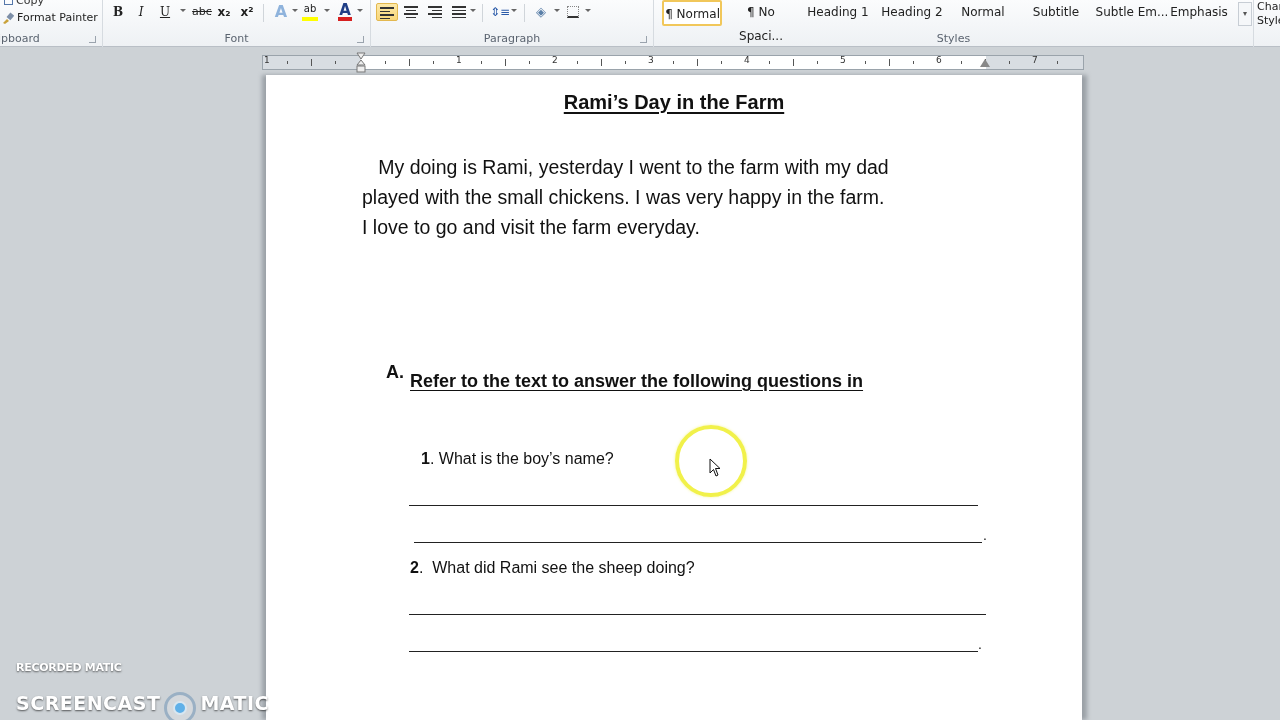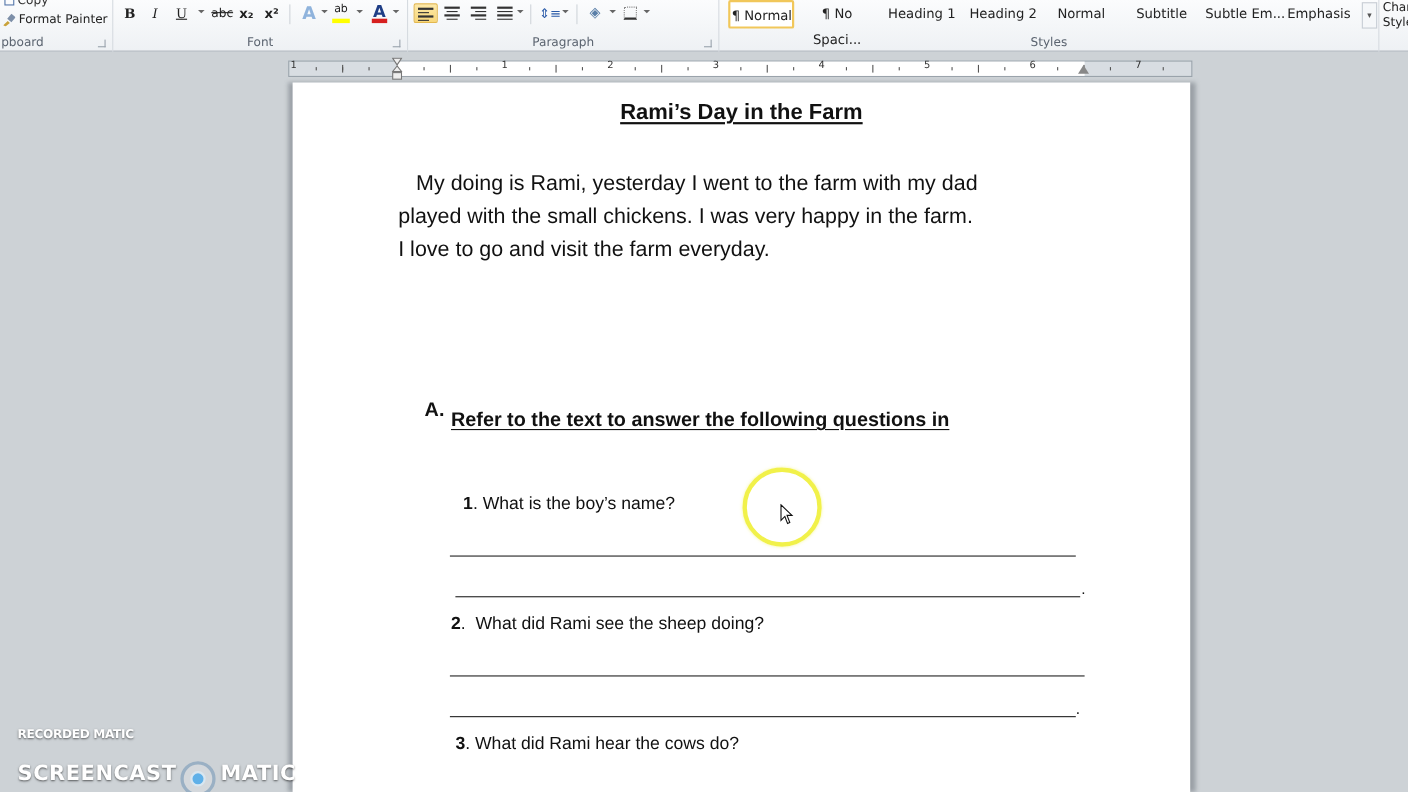--- a/index.html
+++ b/index.html
@@ -237,23 +237,20 @@
   <div class="ans-line" style="left:148px;top:467px;width:568px;"></div>
   <div class="ans-dot" style="left:717px;top:452px;">.</div>
 
   <div class="q" style="left:144px;top:484px;">
     <b>2</b><span style="white-space:pre">.  </span><span>What did Rami see the sheep doing?</span>
   </div>
   <div class="ans-line" style="left:143px;top:539px;width:577px;"></div>
   <div class="ans-line" style="left:143px;top:576px;width:569px;"></div>
   <div class="ans-dot" style="left:712px;top:561px;">.</div>
 
-  <div class="q" style="left:148px;top:593px;">
-    <b>3</b><span style="white-space:pre">. </span><span>What did Rami hear the cows do?</span>
-  </div>
 </div>
 
 <div class="click-ring"></div>
 <svg class="mouse-cursor" viewBox="0 0 14 20">
   <path d="M1 1 L1 15 L4.5 11.5 L7 18 L9 17 L6.5 10.5 L11 10.5 Z" fill="#fff" stroke="#111" stroke-width="1"></path>
 </svg>
 
 <div class="watermark">
   <div class="wm-small">RECORDED MATIC</div>
   <div class="wm-big">

